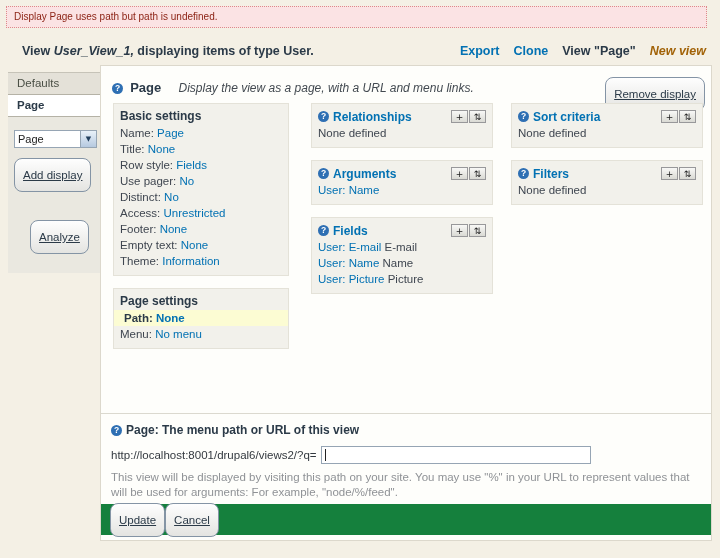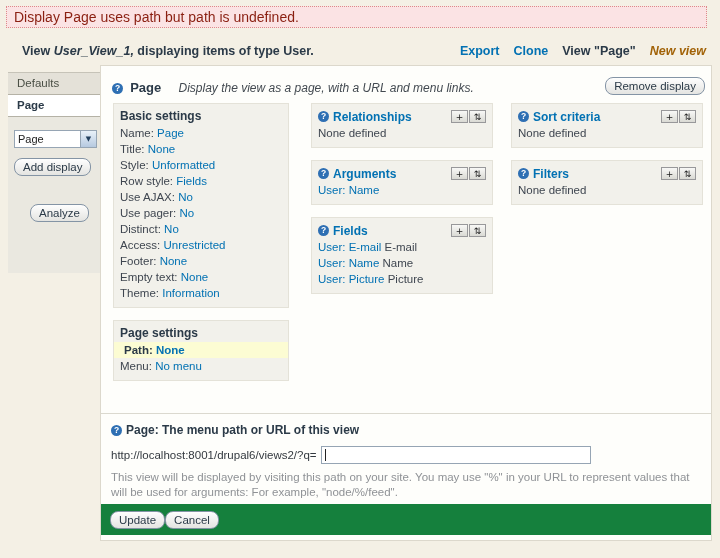--- a/index.html
+++ b/index.html
@@ -9,21 +9,21 @@
     font-family:"Liberation Sans", sans-serif;
     font-size:11.5px;color:#3f4650;
     position:relative;overflow:hidden;
   }
   .screen{position:absolute;left:0;top:0;width:720px;height:558px;}
 
   
   .error-banner{
     position:absolute;left:6px;top:6px;width:692px;height:20px;
     background:#fbe3e4;border:1px dotted #dd8a8a;
-    color:#8a1f11;line-height:20px;padding-left:7px;font-size:14px;
+    color:#8a1f11;line-height:20px;padding-left:7px;font-size:10px;
   }
 
   
   .view-header{
     position:absolute;left:22px;top:44px;width:684px;height:16px;
     display:flex;align-items:baseline;
     font-weight:bold;font-size:12.5px;color:#2b3a48;
   }
   .vh-title em{font-style:italic;}
   .vh-actions{margin-left:auto;display:flex;gap:14px;white-space:nowrap;}
@@ -53,22 +53,22 @@
     position:absolute;right:0;top:0;bottom:0;width:15px;
     background:linear-gradient(#e9f1f9,#b6c9e0);
     border-left:1px solid #96a5b4;
     display:flex;align-items:center;justify-content:center;
     font-size:7px;color:#23405e;font-family:"DejaVu Sans",sans-serif;
   }
   .btn{
     display:inline-block;
     background:linear-gradient(#fefefe,#e4e4e1);
     border:1px solid #8494a5;border-radius:8px;
-    color:#2b3a48;font-size:11.5px;padding:2px 8px;
-    font-family:"Liberation Sans",sans-serif;cursor:pointer;
+    color:#2b3a48;font-size:11.5px;padding:10px 8px;
+    font-family:"Liberation Sans",sans-serif;cursor:pointer;text-decoration:underline;
   }
   .add-display-btn{margin-top:10px;margin-left:2px;}
   .analyze-btn{margin-top:28px;margin-left:18px;}
 
   
   .main{
     position:absolute;left:100px;top:65px;width:612px;height:476px;
     background:#fefefb;
     border-top:1px solid #dcd8cc;border-right:1px solid #dcd8cc;
     border-bottom:1px solid #dcd8cc;border-left:1px solid #dcd8cc;
@@ -181,23 +181,21 @@
       <span class="display-title">Page</span>
       <span class="display-desc">Display the view as a page, with a URL and menu links.</span>
     </div>
     <button class="btn remove-btn">Remove display</button>
 
     <div class="col col1">
       <div class="panel">
         <div class="section-title">Basic settings</div>
         <div class="panel-row"><span class="lbl">Name:</span> <a class="val">Page</a></div>
         <div class="panel-row"><span class="lbl">Title:</span> <a class="val">None</a></div>
-        <div class="panel-row"><span class="lbl">Style:</span> <a class="val">Unformatted</a></div>
         <div class="panel-row"><span class="lbl">Row style:</span> <a class="val">Fields</a></div>
-        <div class="panel-row"><span class="lbl">Use AJAX:</span> <a class="val">No</a></div>
         <div class="panel-row"><span class="lbl">Use pager:</span> <a class="val">No</a></div>
         <div class="panel-row"><span class="lbl">Distinct:</span> <a class="val">No</a></div>
         <div class="panel-row"><span class="lbl">Access:</span> <a class="val">Unrestricted</a></div>
         <div class="panel-row"><span class="lbl">Footer:</span> <a class="val">None</a></div>
         <div class="panel-row"><span class="lbl">Empty text:</span> <a class="val">None</a></div>
         <div class="panel-row"><span class="lbl">Theme:</span> <a class="val">Information</a></div>
       </div>
 
       <div class="panel">
         <div class="section-title">Page settings</div>

